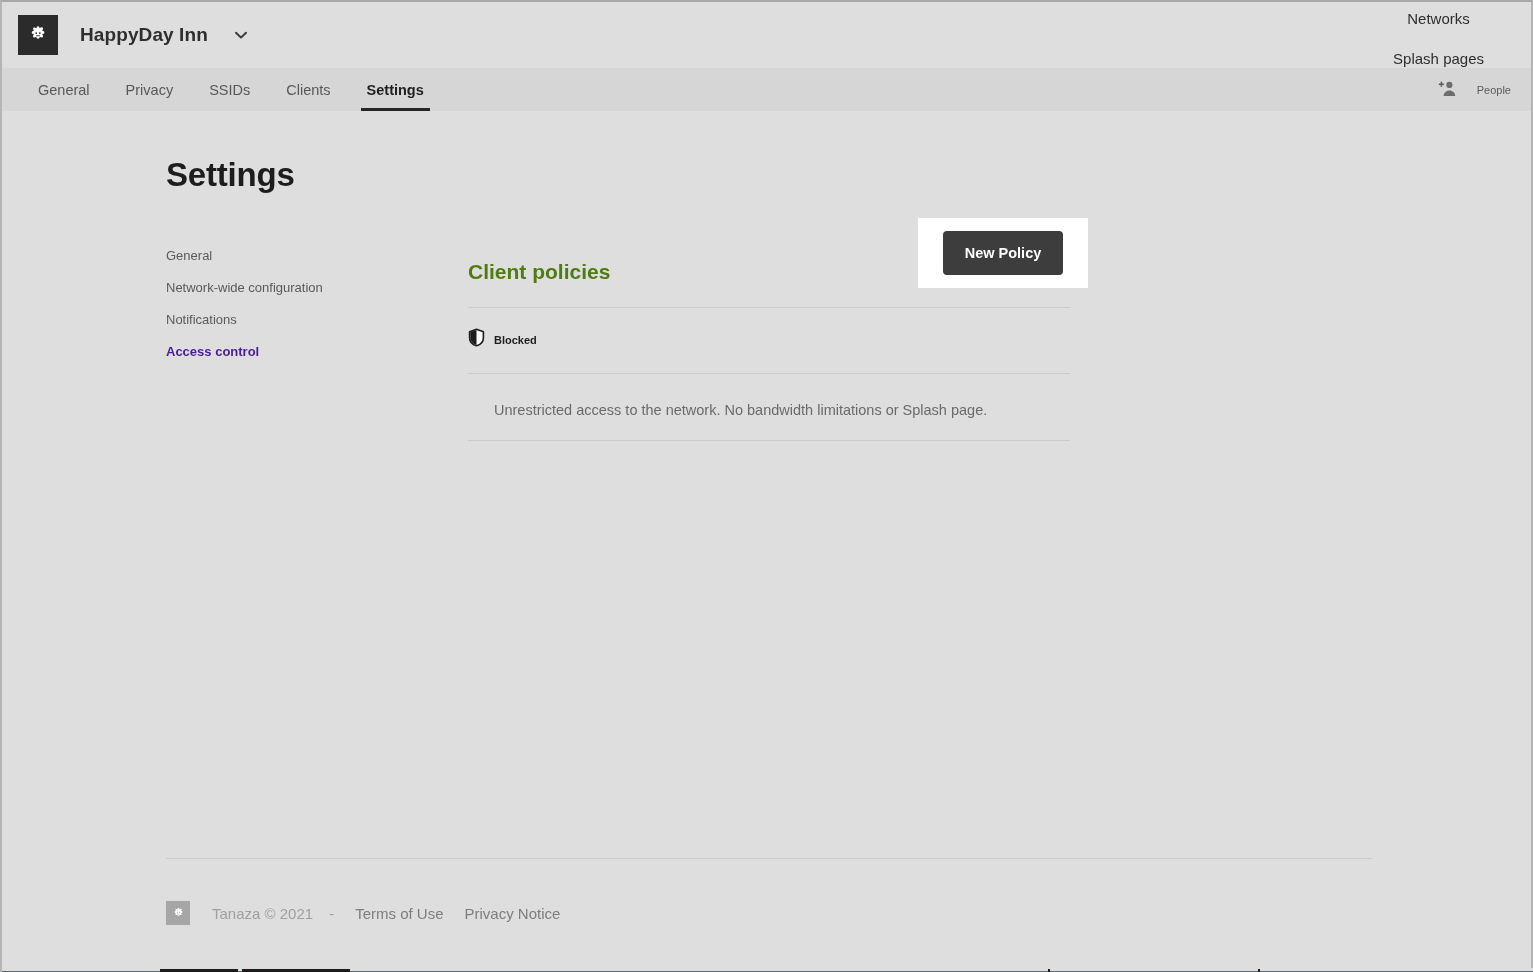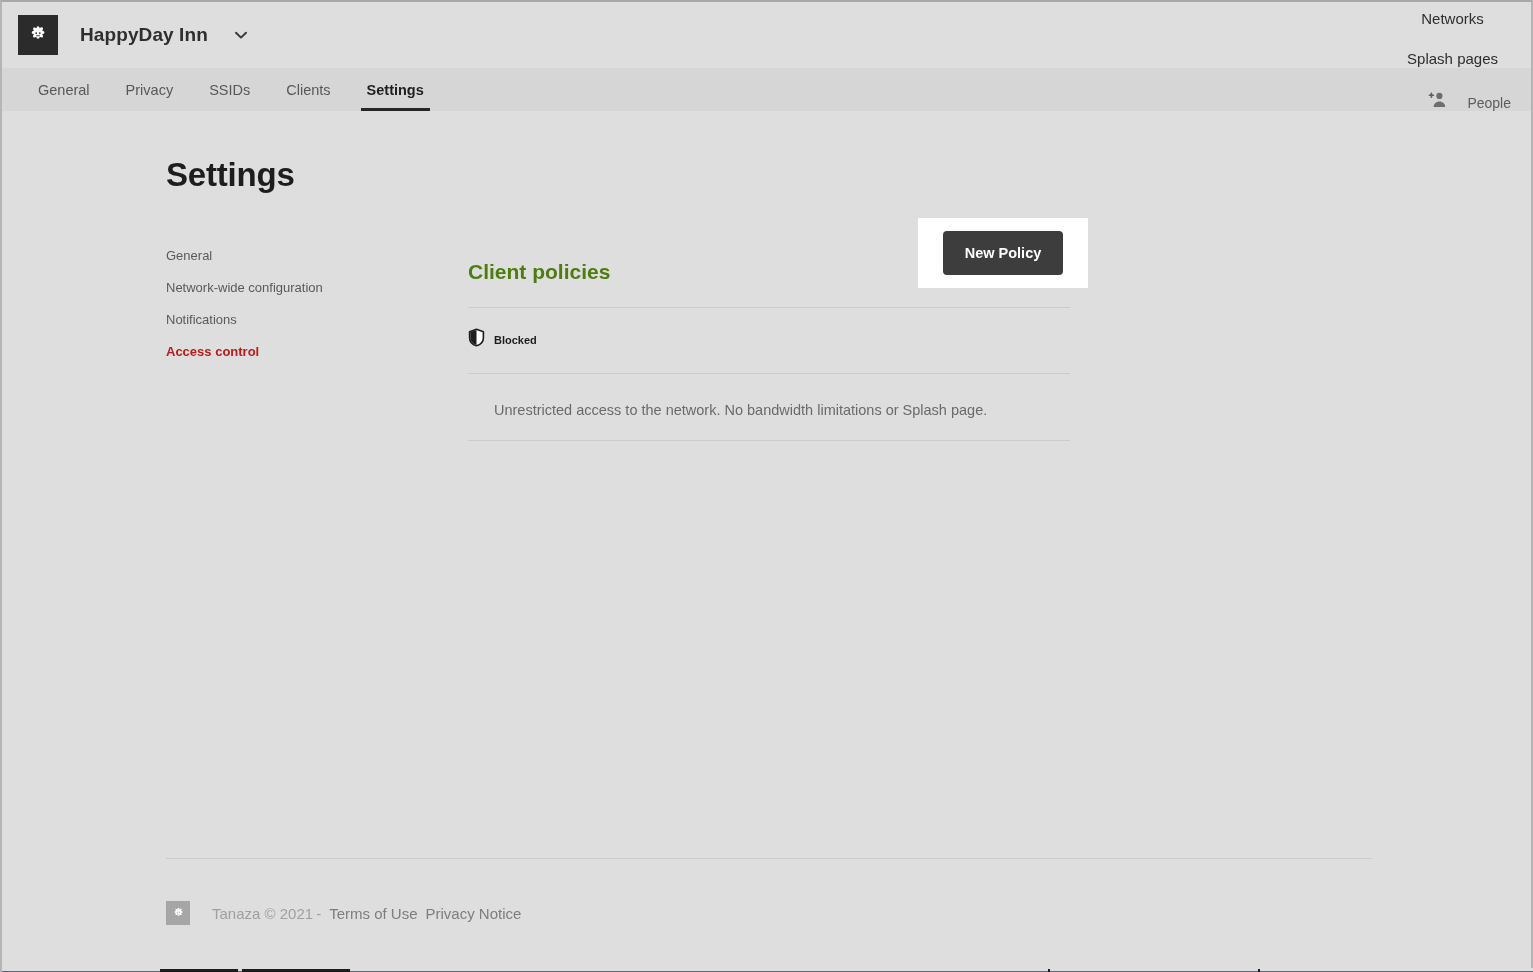--- a/index.html
+++ b/index.html
@@ -30,21 +30,21 @@
     background: #8a7a22;
   }
 
   
   #header {
     position: relative;
     height: 66px;
     background: #dedede;
     display: flex;
     align-items: center;
-    padding: 0 14px 0 16px;
+    padding: 0 28px 0 16px;
   }
   #brand-group {
     display: flex;
     align-items: center;
     gap: 22px;
   }
   .logo-tile {
     width: 40px; height: 40px;
     background: #2b2b2b;
     display: flex;
@@ -124,26 +124,26 @@
   .nav-tab.active::after {
     content: "";
     position: absolute;
     left: 12px; right: 12px; bottom: 0;
     height: 3px;
     background: #262626;
   }
   #people-btn {
     margin-left: auto;
     display: flex;
-    align-items: flex-end;
+    align-items: center;
     gap: 19px;
     padding: 0 20px 0 10px;
     cursor: pointer;
     color: #5d5d5d;
-    font-size: 14px;
+    font-size: 11px;
   }
 
   
   #page {
     position: relative;
     height: calc(972px - 66px - 43px);
     background: #dedede;
     padding-left: 164px;
   }
   #page-title {
@@ -164,21 +164,21 @@
     padding-top: 3px;
   }
   .settings-nav-item {
     font-size: 13px;
     color: #5a5a5a;
     line-height: 32px;
     cursor: pointer;
     white-space: nowrap;
   }
   .settings-nav-item.active {
-    color: #b91c1c;
+    color: #4c1d95;
     font-weight: bold;
   }
 
   
   #policies {
     width: 602px;
     position: relative;
   }
   #policies-header {
     display: flex;
@@ -253,21 +253,21 @@
   }
   #footer-content {
     display: flex;
     align-items: center;
     gap: 22px;
     margin-top: 42px;
   }
   #footer-links {
     display: flex;
     align-items: baseline;
-    gap: 3px;
+    gap: 16px;
     font-size: 15px;
   }
   .footer-copy { color: #a0a0a0; }
   .footer-dash { color: #a0a0a0; }
   .footer-link {
     color: #7d7d7d;
     text-decoration: none;
     cursor: pointer;
     margin-left: 5px;
   }

